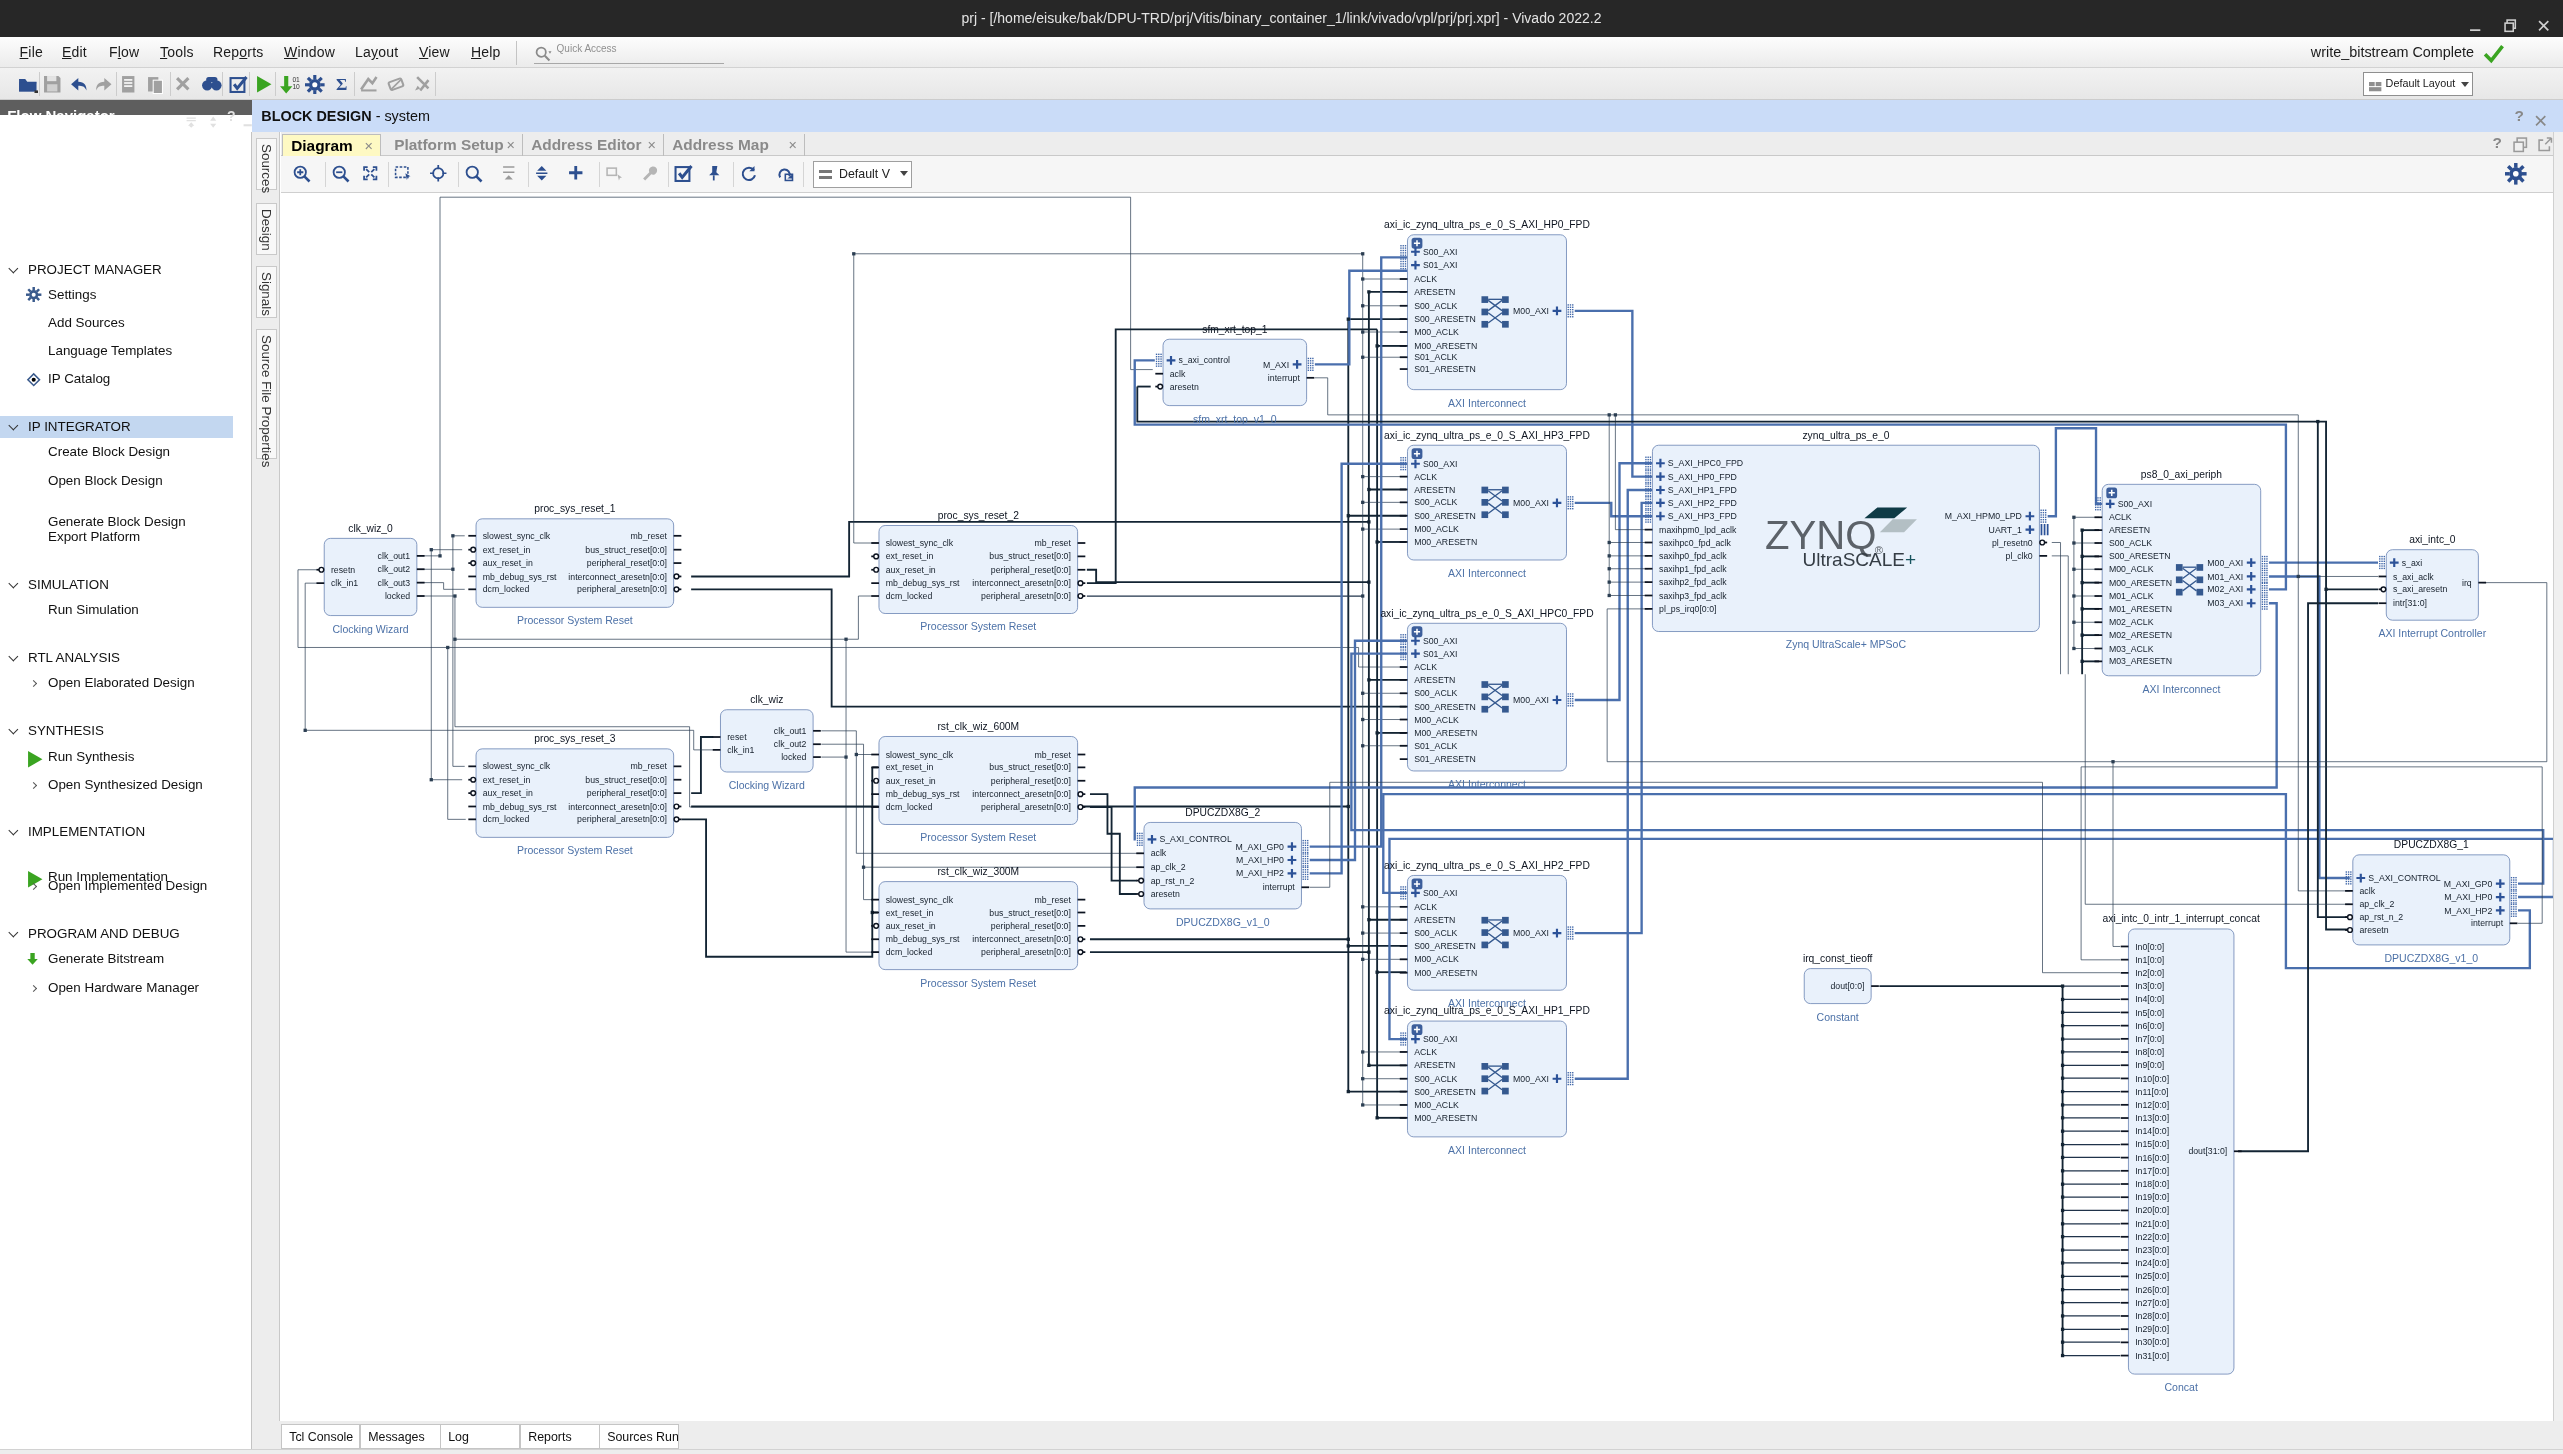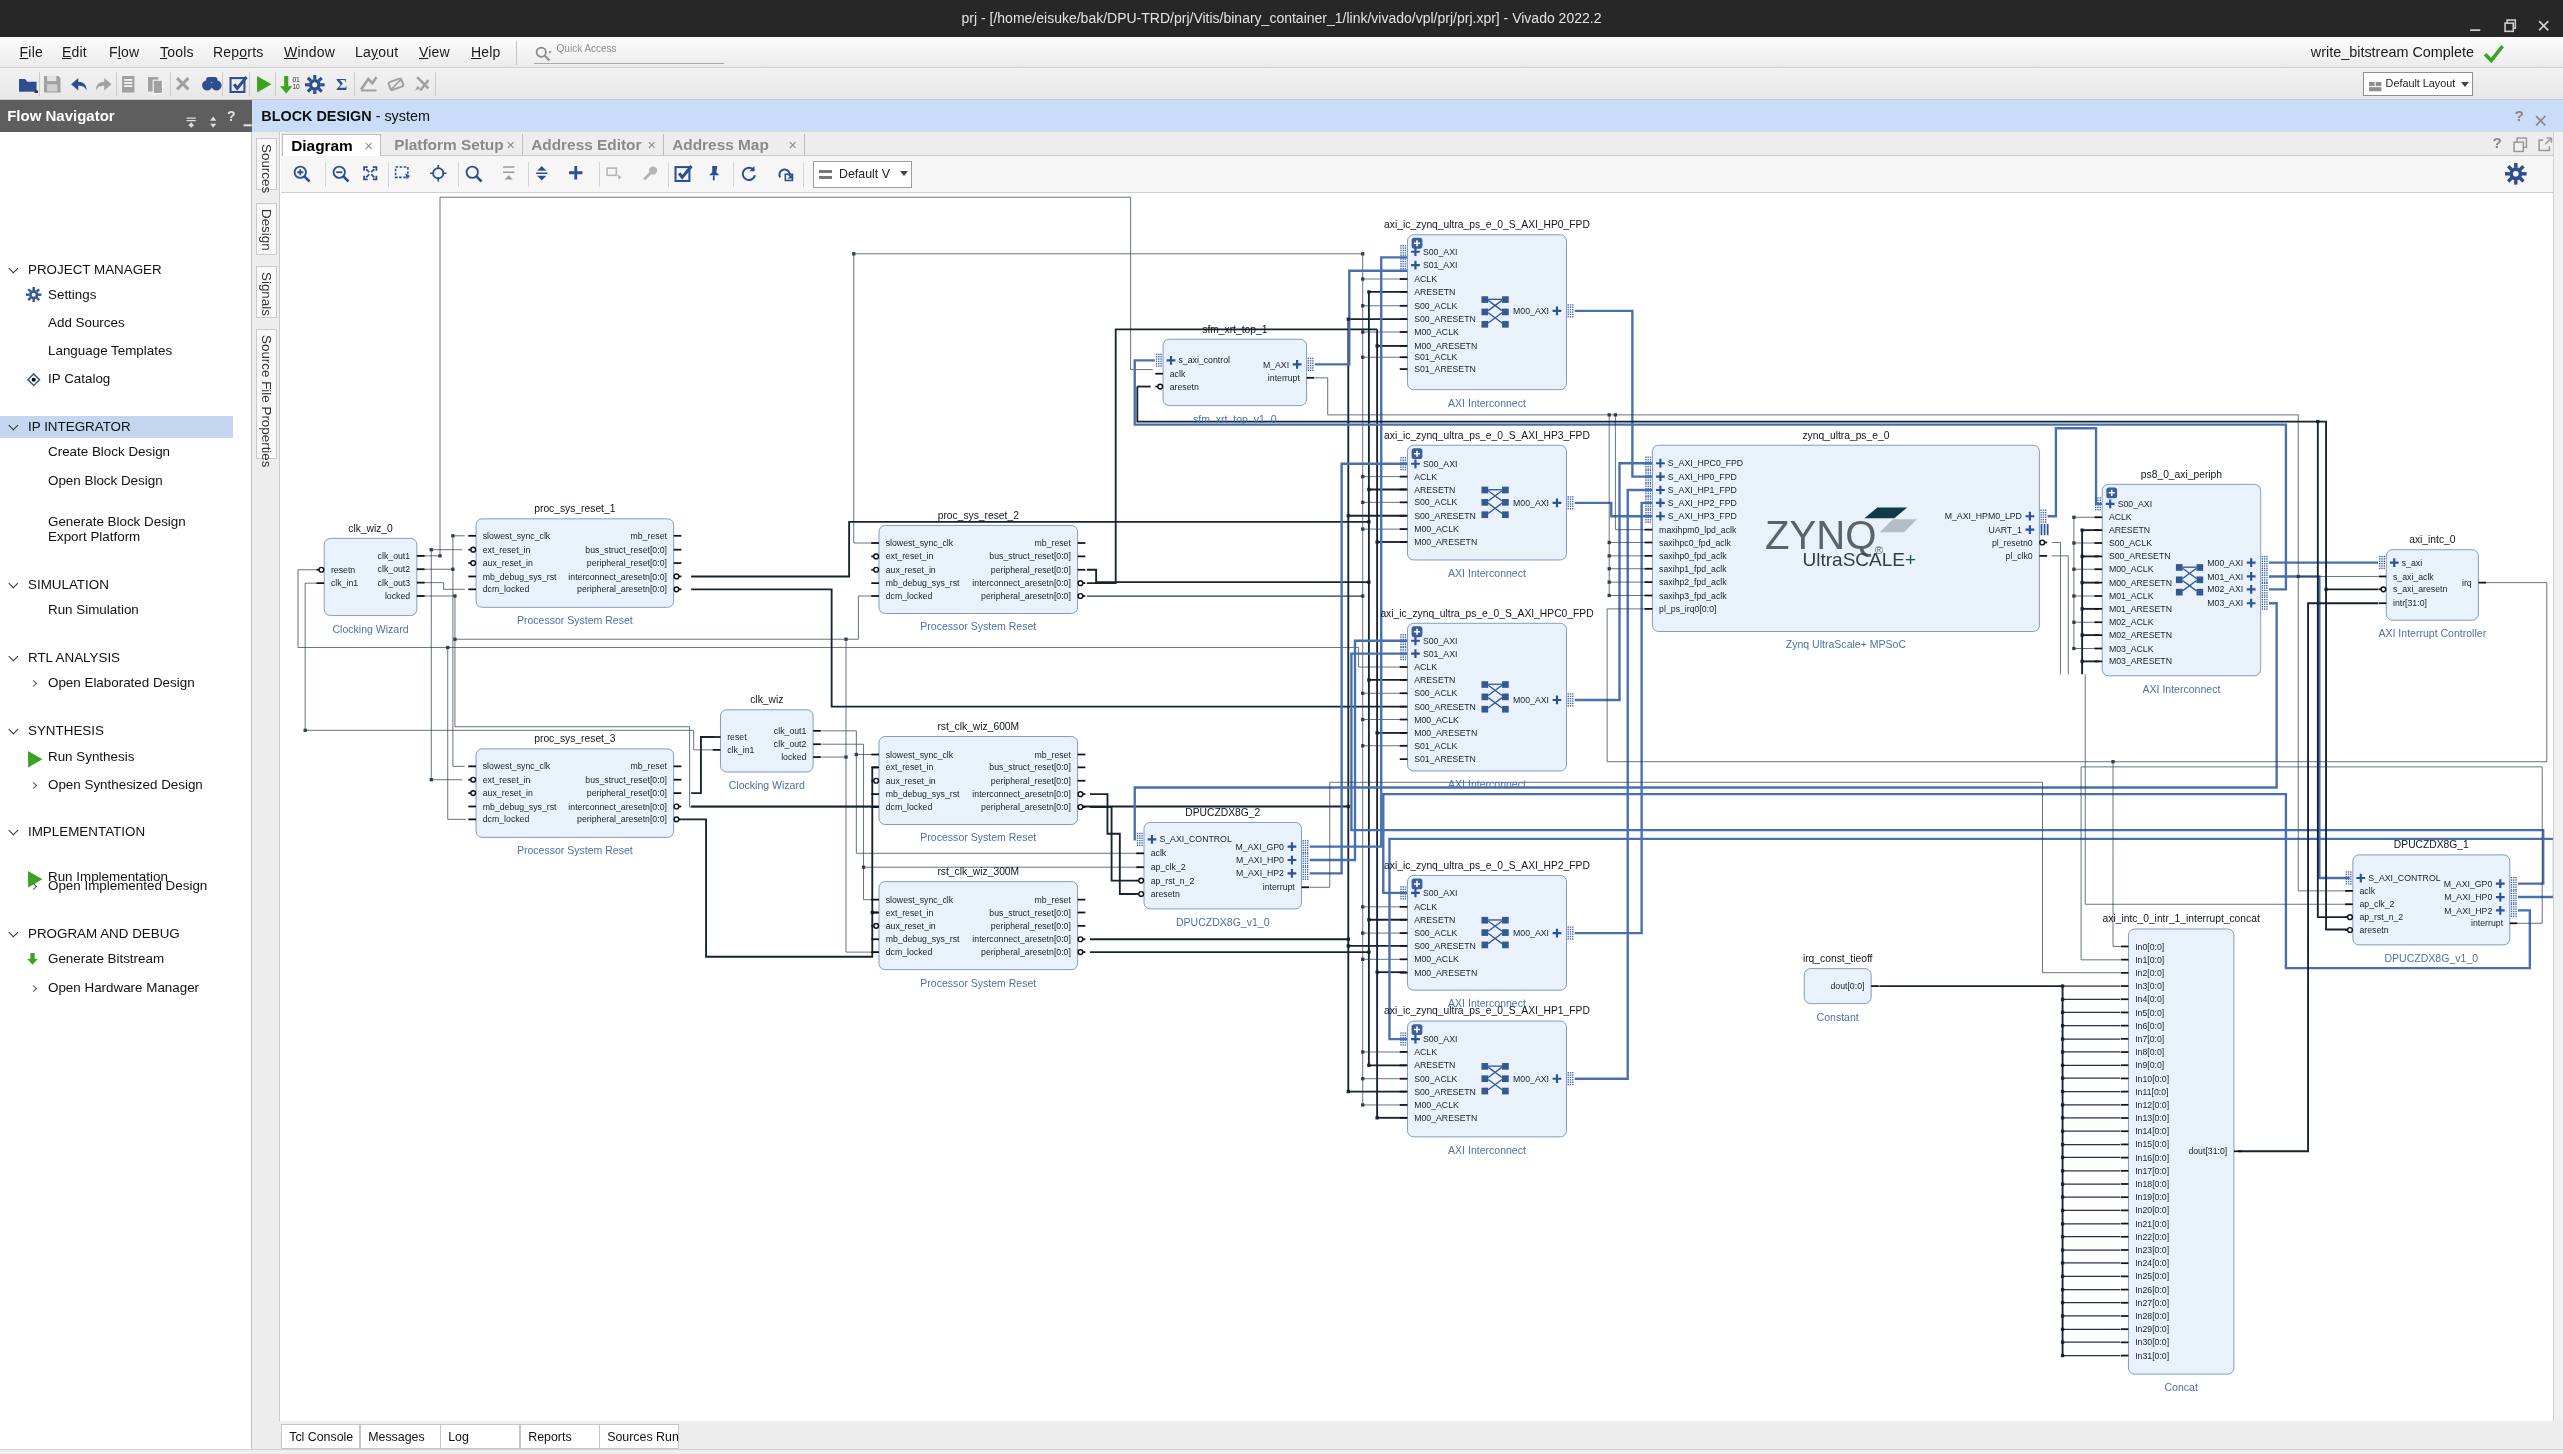--- a/index.html
+++ b/index.html
@@ -6,34 +6,34 @@
 .menubar {position:absolute;left:0;top:37px;width:2563px;height:31px;background:linear-gradient(#fdfdfd,#ebebeb);border-bottom:0.5px solid #d2d2d2}
 .mi {position:absolute;top:0;height:31px;line-height:31px;font-size:14px;color:#1a1a1a;letter-spacing:0.2px}
 .ul {text-decoration:underline}
 .menudiv {position:absolute;left:516px;top:4.1px;width:0.5px;height:24px;background:#c4c4c4}
 .qa {position:absolute;left:534px;top:6.2px;width:190px;height:20.6px;color:#909090;font-size:10px;border-bottom:1px solid #a8a8a8}
 .wbs {position:absolute;right:89px;top:0;height:31px;line-height:31px;font-size:14.4px;color:#1a1a1a}
 .toolbar {position:absolute;left:0;top:68px;width:2563px;height:32px;background:linear-gradient(#f2f2f2,#e7e7e7);border-bottom:0.5px solid #cccccc}
 .layoutdd {position:absolute;left:2363px;top:3.6px;width:110px;height:24px;background:#fff;border:1px solid #8f8f8f;font-size:10.8px;color:#1a1a1a;line-height:21.6px;padding-left:21.6px;white-space:nowrap}
 .layoutdd .ic {position:absolute;left:4.6px;top:5.7px;width:13.4px;height:10.3px}
 .ddtri {position:absolute;right:3.1px;top:9.3px;width:0;height:0;border-left:4.6px solid transparent;border-right:4.6px solid transparent;border-top:5.7px solid #444}
-.flownav {position:absolute;left:0;top:100px;width:252px;height:32px;background:#5e5e5e;color:#fff;font-size:15px;font-weight:bold;line-height:32px;padding-left:7.2px}
+.flownav {position:absolute;left:0;top:100px;width:252px;height:15px;background:#5e5e5e;color:#fff;font-size:15px;font-weight:bold;line-height:32px;padding-left:7.2px}
 .navpanel {position:absolute;left:0;top:132px;width:252px;height:1317px;background:#fff;border-right:0.5px solid #c3c3c3}
 .nh {position:absolute;left:28px;font-size:13.4px;font-weight:normal;color:#111;height:18.5px;line-height:18.5px}
 .ni {position:absolute;left:48px;font-size:13.4px;color:#111;height:18.5px;line-height:18.5px}
 .navic {position:absolute;left:-21.6px}
 .chev {position:absolute;left:10.3px;width:6.7px;height:6.7px;border-right:1.5px solid #333;border-bottom:1.5px solid #333;transform:rotate(45deg)}
 .arr {display:inline-block;width:5.1px;height:5.1px;border-right:1.5px solid #555;border-top:1.5px solid #555;transform:rotate(45deg);margin-right:12.4px;margin-left:-17.5px;vertical-align:middle}
 .bdheader {position:absolute;left:252px;top:100px;width:2311px;height:32px;background:#cadcf8;font-size:14.4px;line-height:32px;color:#111}
 .vtabs {position:absolute;left:252px;top:132px;width:28px;height:1317px;background:#ededed;border-right:0.5px solid #c9c9c9}
 .vtab {position:absolute;left:3.6px;width:21px;background:#f8f8f8;border:0.5px solid #c9c9c9;color:#333;font-size:13.4px}
 .vtab span {position:absolute;left:17px;top:5.1px;transform:rotate(90deg);transform-origin:0 0;white-space:nowrap}
 .tabbar {position:absolute;left:281px;top:132px;width:2282px;height:24px;background:#ededed;border-bottom:0.5px solid #c9c9c9}
 .tab {position:absolute;top:1.5px;height:22px;font-size:15.4px;font-weight:bold;color:#8a8a8a;line-height:22px;border-right:0.5px solid #bdbdbd;padding-left:8.2px;white-space:nowrap}
-.tab.active {background:#ffffff;color:#000;border:0.5px solid #bdbdbd;border-bottom:none}
+.tab.active {background:#fef9c3;color:#000;border:0.5px solid #bdbdbd;border-bottom:none}
 .tab .x {position:absolute;right:7.2px;top:0;color:#8a8a8a;font-size:14.4px;font-weight:normal}
 .dtoolbar {position:absolute;left:281px;top:156px;width:2282px;height:37px;background:#f6f6f6;border-bottom:0.5px solid #cfcfcf}
 .ddd {position:absolute;left:532px;top:5.1px;width:99px;height:27px;background:#fff;border:1px solid #9f9f9f;font-size:12.4px;line-height:25px;color:#222;padding-left:25px;white-space:nowrap;overflow:hidden}
 .ddd .ic {position:absolute;left:5.1px;top:7.7px;width:13px;height:9.3px;border-top:3.1px solid #777;border-bottom:3.1px solid #777}
 .canvas {position:absolute;left:281px;top:193px;width:2272px;height:1228px;background:#fff}
 .rsb {position:absolute;left:2553px;top:132px;width:9.8px;height:1289px;background:#f0f0f0;border-left:0.5px solid #d0d0d0}
 .bottombar {position:absolute;left:252px;top:1421px;width:2311px;height:28px;background:#ededed}
 .btab {position:absolute;top:3.1px;height:25px;background:#fff;border:0.5px solid #c5c5c5;font-size:12.4px;color:#111;line-height:24px;padding-left:7.2px;white-space:nowrap;overflow:hidden}
 .statusbar {position:absolute;left:0;top:1449px;width:2563px;height:5.7px;background:#ededed;border-top:0.5px solid #d2d2d2}
 .bt {font-size:20px;fill:#0d1420}

